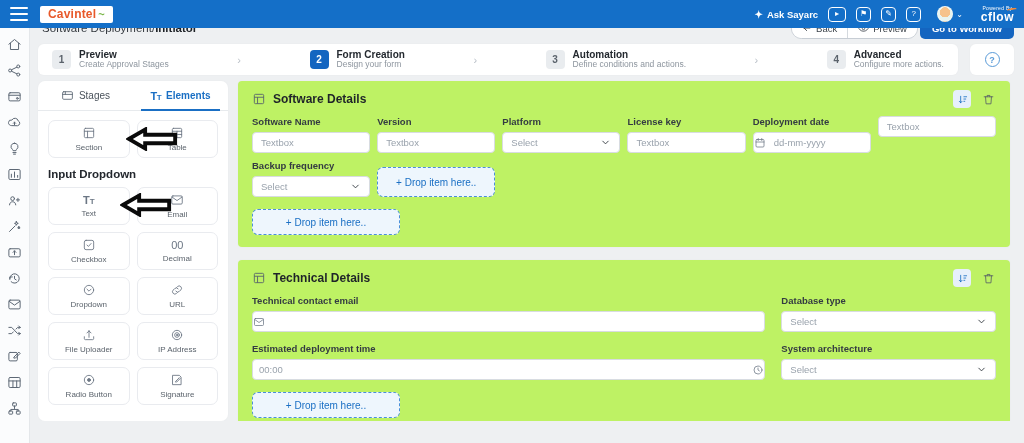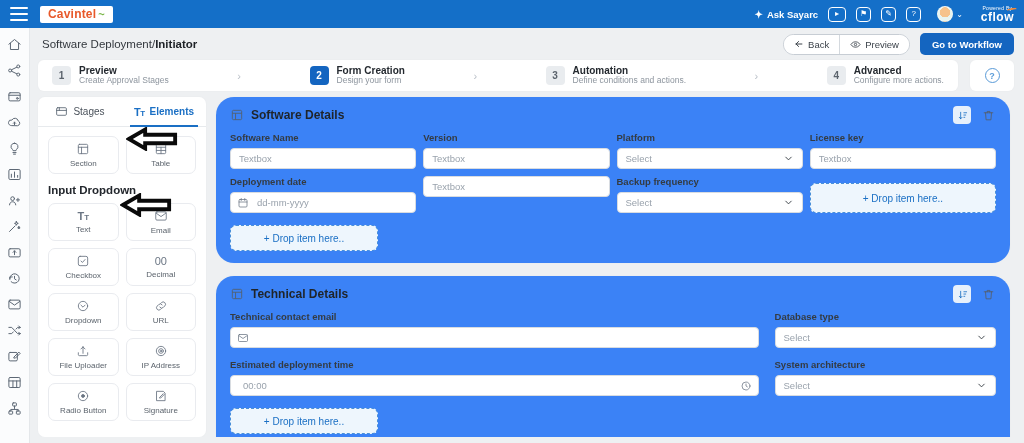--- a/index.html
+++ b/index.html
@@ -24,84 +24,84 @@
   .cflowlogo { display:flex; flex-direction:column; align-items:center; line-height:1; margin-left:8px; }
   .cflowlogo .pby { color:#fff; font-size:5px; letter-spacing:.3px; }
   .cflowlogo .cf { color:#fff; font-size:12px; font-weight:bold; letter-spacing:.5px; position:relative; }
   .cflowlogo .cf i { position:absolute; right:-3px; top:-3px; width:10px; height:4px; border-top:2px solid #f08a3c; border-radius:50%; transform:rotate(-8deg); }
 
   
   .sidebar { position:absolute; top:28px; left:0; width:30px; height:415px; background:#fbfcfd; border-right:1px solid #e4e7ea; display:flex; flex-direction:column; align-items:center; padding-top:9px; gap:11px; z-index:20; }
   .sidebar svg { width:15px; height:15px; stroke:#5d6875; fill:none; stroke-width:1.6; stroke-linecap:round; stroke-linejoin:round; cursor:pointer; flex:none; }
 
   
-  .main { position:absolute; top:28px; left:30px; width:994px; height:415px; }
+  .main { position:absolute; top:12px; left:30px; width:994px; height:415px; }
   .titlebar { height:32px; display:flex; align-items:center; padding:0 10px 0 12px; }
   .pagetitle { font-size:11.5px; color:#33383e; }
   .pagetitle b { color:#1d2126; }
-  .titlebar-actions { margin-left:auto; display:flex; align-items:center; gap:10px; }
+  .titlebar-actions { margin-left:auto; display:flex; align-items:center; gap:2px; }
   .btngroup { display:flex; border:1px solid #c7cdd4; border-radius:15px; background:#fff; overflow:hidden; height:21px; }
   .btngroup .gbtn { display:flex; align-items:center; gap:4px; font-size:9.5px; color:#3c434b; padding:0 10px; cursor:pointer; background:#fff; border:none; font-family:inherit; }
   .btngroup .gbtn + .gbtn { border-left:1px solid #d4d9de; }
   .btn-primary { background:#1465c0; color:#fff; border:none; height:22px; border-radius:5px; font-size:9.5px; font-weight:bold; padding:0 12px; cursor:pointer; font-family:inherit; }
 
   .stepperrow { display:flex; align-items:center; gap:12px; padding:0 10px 0 8px; }
   .steppercard { flex:1; background:#fff; border-radius:6px; height:31px; display:flex; align-items:center; padding:0 14px; box-shadow:0 0 0 1px #eceef0; }
   .step { display:flex; align-items:center; gap:8px; }
   .stepnum { width:19px; height:19px; border-radius:4px; background:#e9ecef; color:#5b636c; font-size:10px; font-weight:bold; display:grid; place-items:center; }
   .step.active .stepnum { background:#1465c0; color:#fff; }
   .steptxt { line-height:1.15; }
   .steptitle { font-size:10px; font-weight:bold; color:#24292f; }
   .stepsub { font-size:8.5px; color:#8d959e; }
   .stepsep { color:#b9bfc7; font-size:11px; }
   .helpcard { width:44px; height:31px; background:#fff; border-radius:6px; display:grid; place-items:center; box-shadow:0 0 0 1px #eceef0; }
   .helpcircle { width:15px; height:15px; border:1.4px solid #5a9bd8; border-radius:50%; color:#5a9bd8; font-size:9px; font-weight:bold; display:grid; place-items:center; cursor:pointer; }
 
   .content { display:flex; gap:10px; padding:6px 14px 0 8px; height:346px; overflow:hidden; }
 
   
-  .palette { width:168px; background:#fff; border-radius:7px; flex:none; height:340px; overflow:hidden; box-shadow:0 0 0 1px #eceef0; }
+  .palette { width:190px; background:#fff; border-radius:7px; flex:none; height:340px; overflow:hidden; box-shadow:0 0 0 1px #eceef0; }
   .ptabs { display:flex; border-bottom:1px solid #e7eaed; height:30px; }
   .ptab { flex:1; display:flex; align-items:center; justify-content:center; gap:5px; font-size:10px; color:#4a525b; cursor:pointer; position:relative; }
   .ptab svg { width:13px; height:13px; stroke:#5d6875; fill:none; stroke-width:1.6; }
   .ptab.active { color:#1a6fc4; font-weight:bold; }
   .ptab.active::after { content:""; position:absolute; left:8px; right:8px; bottom:-1px; height:2px; background:#1a6fc4; }
   .ptab.active .tticon { color:#1a6fc4; }
   .tticon { font-size:11px; font-weight:bold; color:#5d6875; letter-spacing:-.5px; }
   .tticon small { font-size:8px; }
   .pbody { padding:9px 10px 0 10px; }
   .pheading { font-size:11.5px; font-weight:bold; color:#23272d; margin:2px 0 7px; }
   .pgrid { display:grid; grid-template-columns:1fr 1fr; gap:7px; margin-bottom:10px; }
   .pitem { border:1px solid #e9ebef; border-radius:7px; height:38px; display:flex; flex-direction:column; align-items:center; justify-content:center; gap:3px; cursor:grab; background:#fff; }
   .pitem svg { width:14px; height:14px; stroke:#6b7684; fill:none; stroke-width:1.5; stroke-linecap:round; stroke-linejoin:round; }
   .pitem .plabel { font-size:8px; color:#5b636c; }
   .pitem .txticon { font-size:11px; color:#6b7684; font-weight:bold; line-height:1; }
   .pitem .txticon small { font-size:8px; }
 
   
   .canvas { flex:1; display:flex; flex-direction:column; gap:13px; }
-  .seccard { background:#3b82f6; border-radius:18px; padding:9px 14px 12px; box-shadow:0 0 0 1px #eceef0; }
+  .seccard { background:#bef264; border-radius:4px; padding:9px 14px 12px; box-shadow:0 0 0 1px #eceef0; }
   .sechead { display:flex; align-items:center; gap:7px; margin-bottom:8px; }
   .sechead svg.secicon { width:14px; height:14px; stroke:#55606c; fill:none; stroke-width:1.5; }
   .sectitle { font-size:12px; font-weight:bold; color:#1f2429; }
   .secactions { margin-left:auto; display:flex; align-items:center; gap:9px; }
   .sortbtn { width:18px; height:18px; background:#e7f0fb; border-radius:4px; display:grid; place-items:center; cursor:pointer; }
   .sortbtn svg { width:11px; height:11px; stroke:#1a6fc4; fill:none; stroke-width:1.8; stroke-linecap:round; }
   .trashbtn { width:16px; height:16px; display:grid; place-items:center; cursor:pointer; }
   .trashbtn svg { width:13px; height:13px; stroke:#555d66; fill:none; stroke-width:1.5; stroke-linecap:round; stroke-linejoin:round; }
 
-  .grid4 { display:grid; grid-template-columns:repeat(4,1fr); column-gap:18px; row-gap:11px;gap:7px; }
+  .grid4 { display:grid; grid-template-columns:repeat(6,1fr); column-gap:18px; row-gap:11px;gap:7px; }
   .grid2 { display:grid; grid-template-columns:69% 1fr; column-gap:16px; row-gap:11px; }
   .fld {}
   .flabel { font-size:9.5px; font-weight:bold; color:#343b42; margin-bottom:5px; }
   .fctrl, .inputwrap, .select { height:21px; border:1px solid #d8dce1; border-radius:4px; background:#fff; font-size:9.5px; display:flex; align-items:center; }
   input.raw { border:none; outline:none; background:transparent; width:100%; height:100%; padding:0 8px; font-size:9.5px; font-family:inherit; color:#2b3036; }
   input.raw::placeholder { color:#99a2ac; }
   .inputwrap input.raw { padding:0 6px; }
-  .inputwrap { padding:0 6px; gap:2px; }
+  .inputwrap { padding:0 0; gap:2px; }
   .inputwrap svg { width:12px; height:12px; stroke:#6b7684; fill:none; stroke-width:1.5; stroke-linecap:round; stroke-linejoin:round; flex:none; }
   .select { justify-content:space-between; padding:8px 8px; cursor:pointer; }
   .select .ph { color:#99a2ac; }
   .select svg { width:11px; height:11px; stroke:#343b42; fill:none; stroke-width:2; stroke-linecap:round; stroke-linejoin:round; flex:none; }
   .dropzone { border:1px dashed #4a90d9; background:#eef6fd; color:#1a6fc4; font-size:10px; display:grid; place-items:center; border-radius:6px; cursor:pointer; }
   .dz-cell { display:flex; align-items:flex-end; }
   .dz-cell .dropzone { width:100%; height:30px; }
   .dz-standalone { width:148px; height:26px; margin-top:12px; }
 
   

